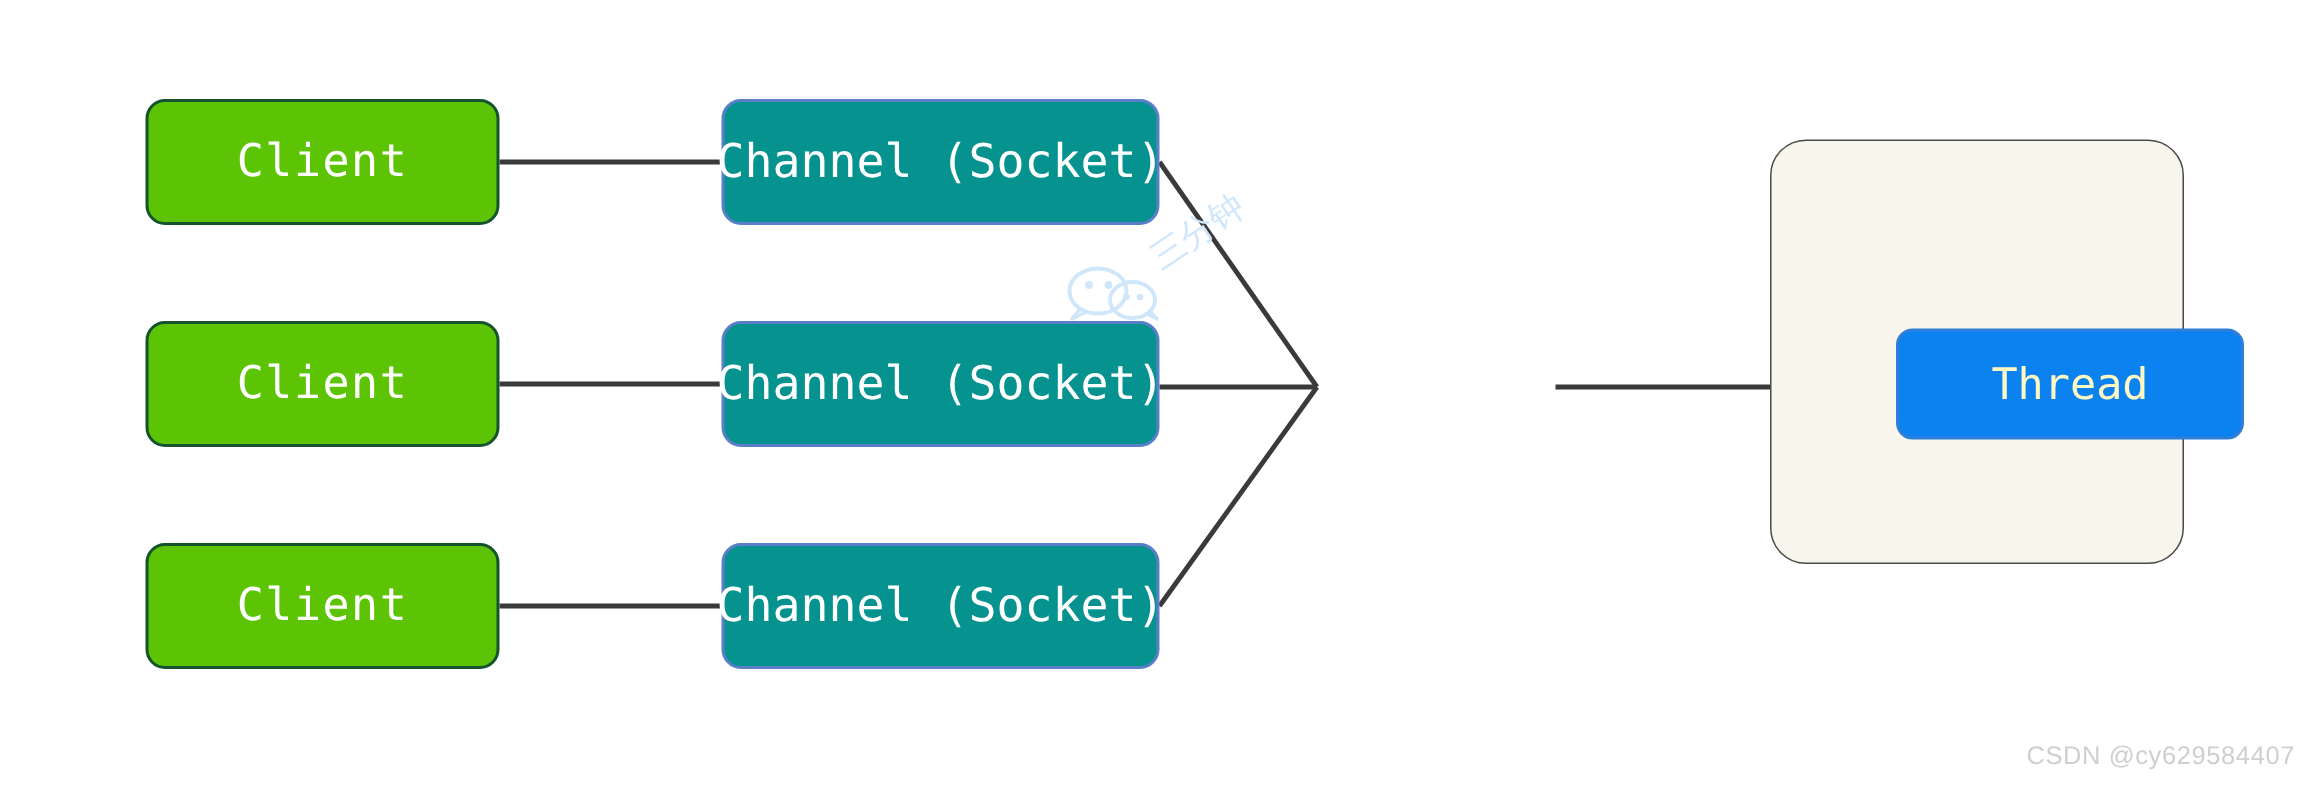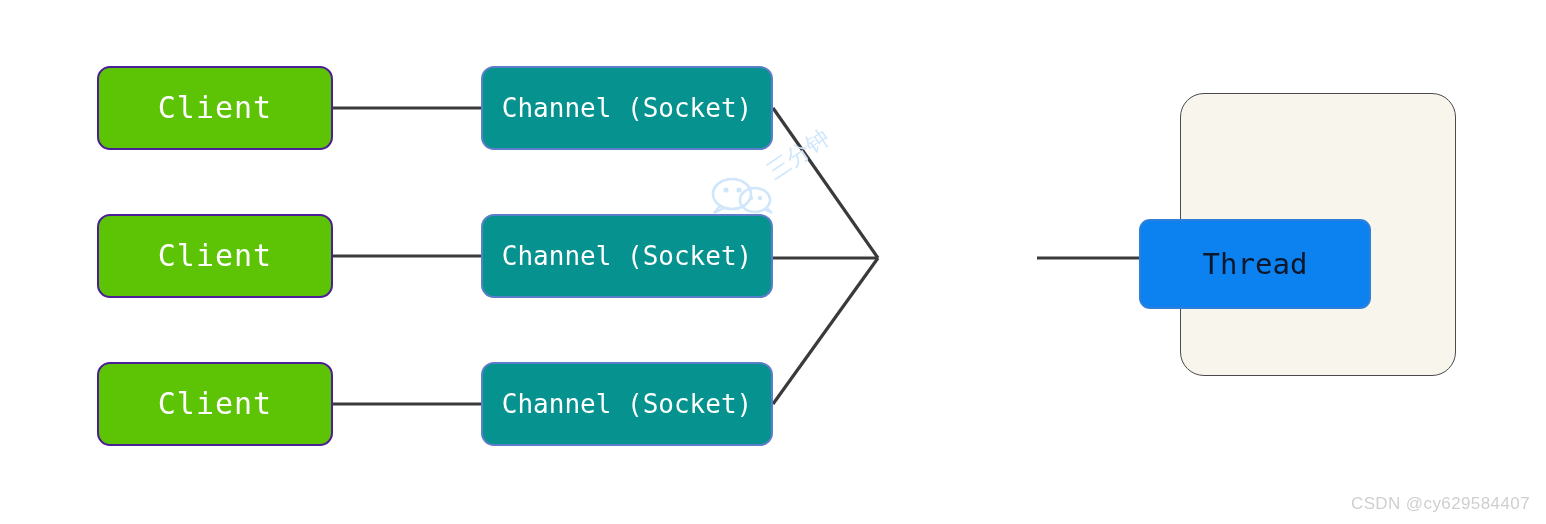--- a/index.html
+++ b/index.html
@@ -29,40 +29,40 @@
     line-height: 1;
     white-space: nowrap;
   }
 
   
   .client {
     width: 236px;
     height: 84px;
     left: 97px;
     background: #5cc405;
-    border: 2px solid #4c1d95;
+    border: 2px solid #14532d;
     border-radius: 13px;
     color: #ffffff;
     font-size: 30px;
     letter-spacing: 1px;
   }
   .client-1 { top: 66px; }
   .client-2 { top: 214px; }
   .client-3 { top: 362px; }
 
   
   .channel {
     width: 292px;
     height: 84px;
     left: 481px;
     background: #06928f;
     border: 2px solid #5a7ec8;
     border-radius: 13px;
     color: #ffffff;
-    font-size: 26px;
+    font-size: 31px;
     letter-spacing: 0px;
   }
   .channel-1 { top: 66px; }
   .channel-2 { top: 214px; }
   .channel-3 { top: 362px; }
 
   
   .selector {
     width: 159px;
     height: 120px;
@@ -95,27 +95,27 @@
     text-align: center;
     color: #171733;
     font-size: 29px;
     line-height: 1;
     white-space: nowrap;
   }
 
   
   .thread {
     width: 232px;
-    height: 90px;
-    left: 1139px;
+    height: 74px;
+    left: 1264px;
     top: 219px;
     background: #0b82f0;
     border: 2px solid #2f7fd9;
     border-radius: 11px;
-    color: #0f172a;
+    color: #fef9c3;
     font-size: 29px;
   }
 
   
   #wires {
     position: absolute;
     left: 0;
     top: 0;
     width: 1546px;
     height: 524px;

